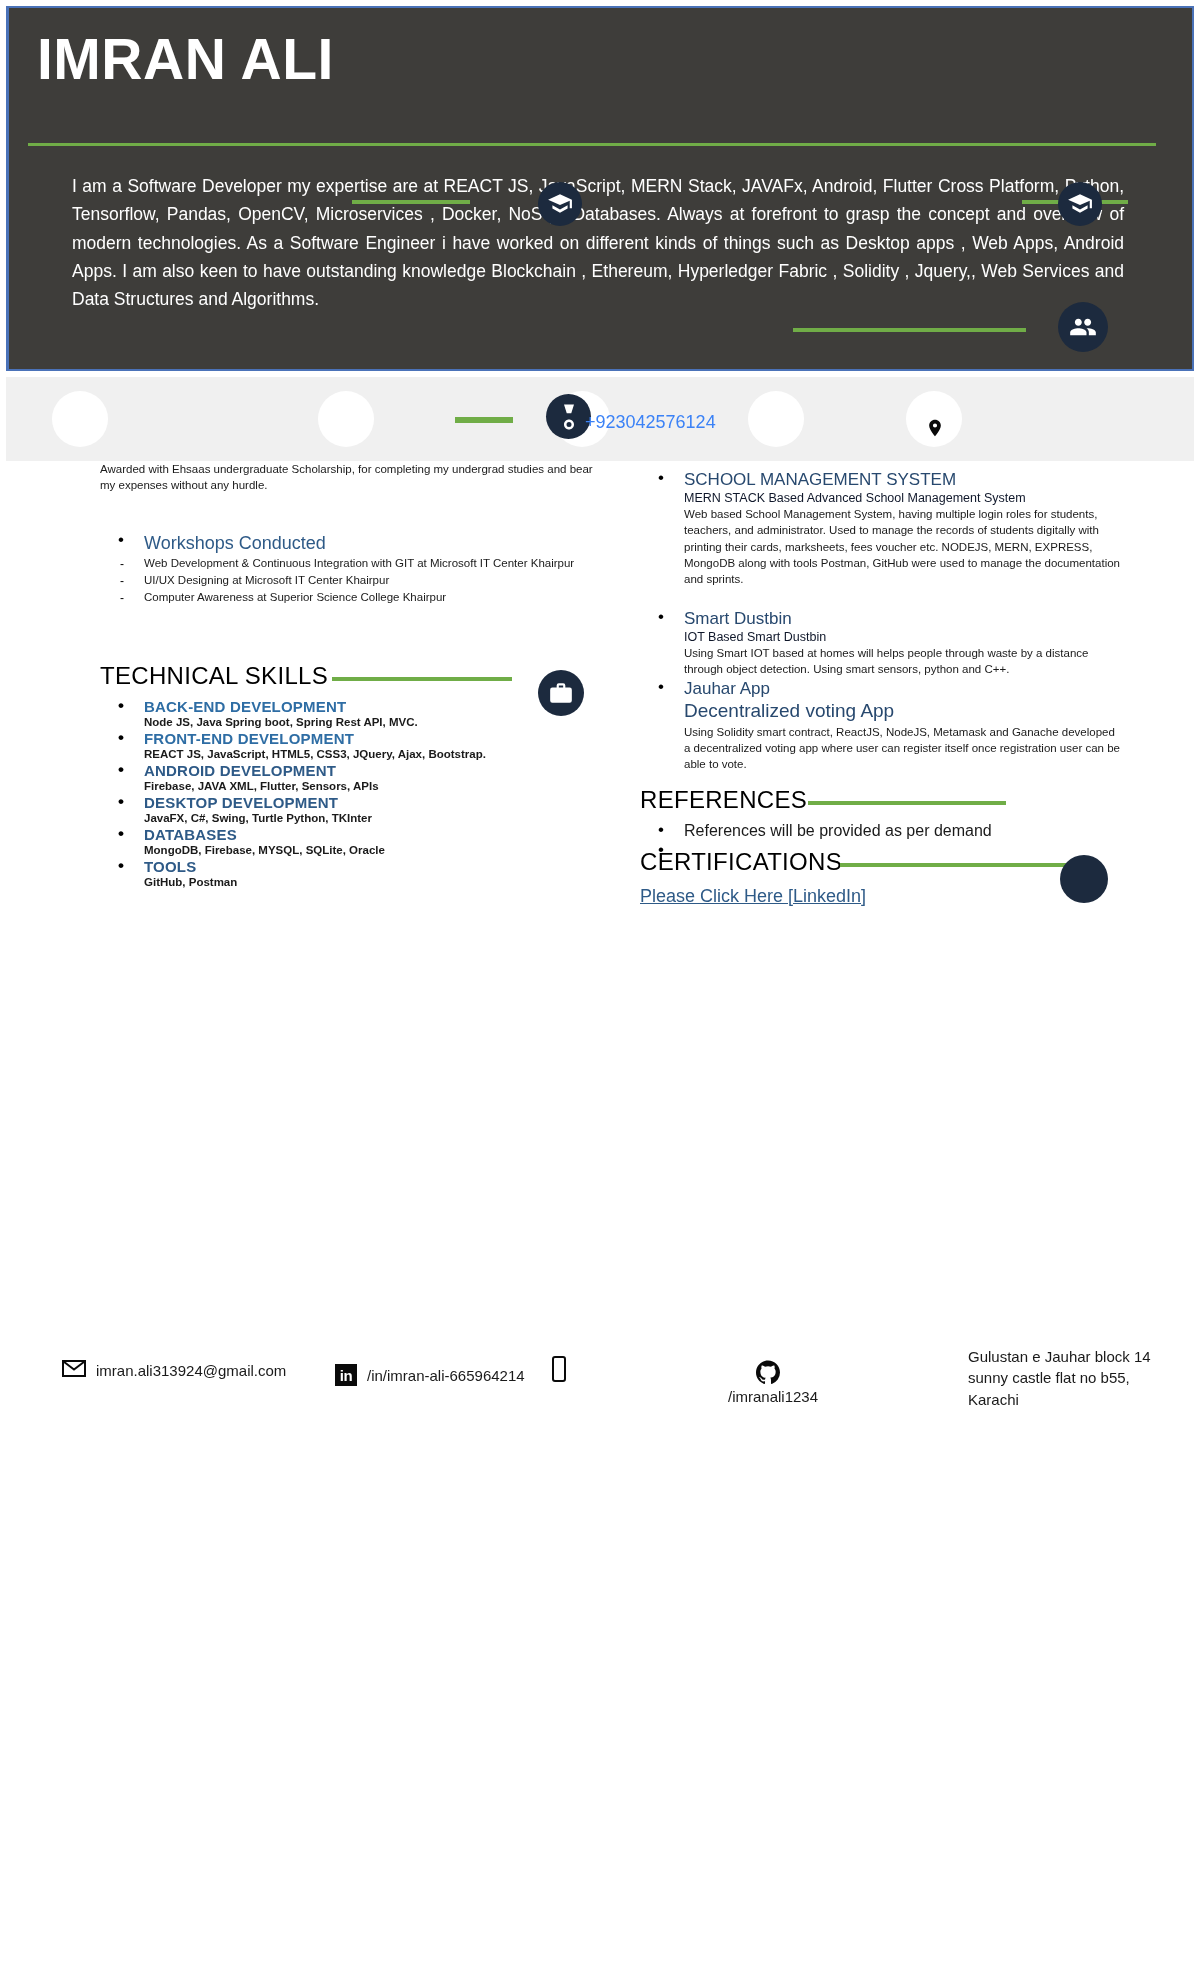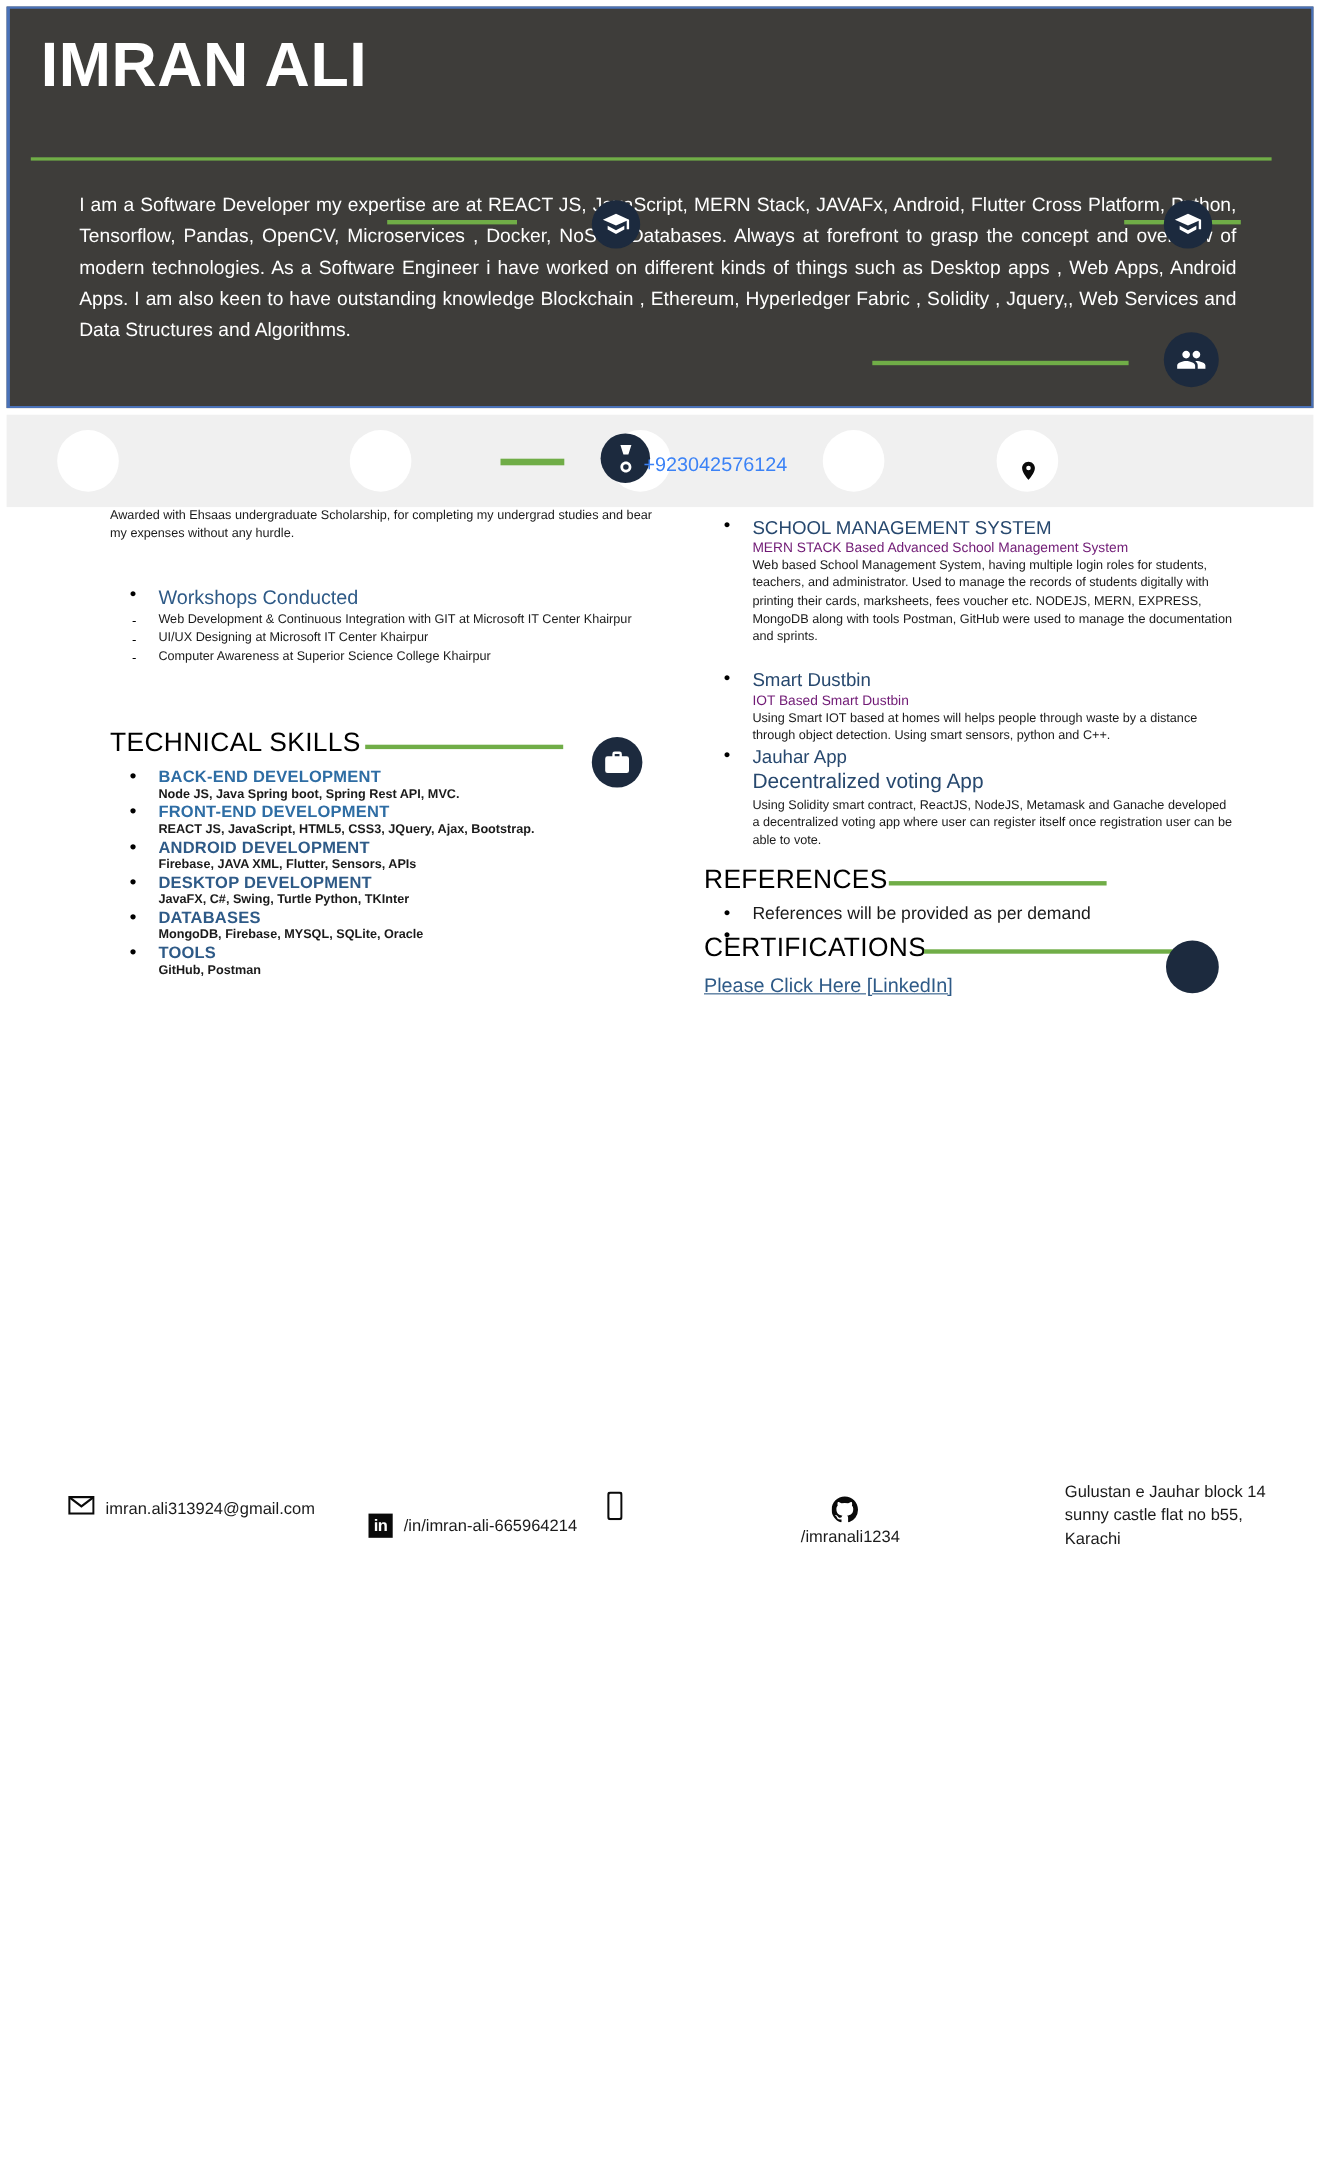--- a/index.html
+++ b/index.html
@@ -216,21 +216,21 @@
     margin-top: 1px;
   }
 
   .proj-item { margin-bottom: 12px; }
   .proj-title {
     color: #27486e;
     font-size: 17px;
     line-height: 1.2;
   }
   .proj-sub {
-    color: #701a75;
+    color: #0f172a;
     font-size: 12.5px;
     margin-top: 1px;
   }
   .proj-desc {
     color: #1a1a1a;
     font-size: 11.5px;
     line-height: 1.4;
     margin-top: 1px;
   }
 
@@ -270,21 +270,21 @@
     height: 120px;
   }
   .f-item { position: absolute; display: flex; align-items: center; }
   .f-text {
     font-size: 15px;
     color: #1a1a1a;
     margin-left: 10px;
     white-space: nowrap;
   }
   .f-email { left: 62px; top: 20px; }
-  .f-li    { left: 335px; top: 36px; }
+  .f-li    { left: 335px; top: 24px; }
   .f-phone { left: 552px; top: 16px; }
   .f-gh    { left: 718px; top: 20px; flex-direction: column; }
   .f-addr  {
     position: absolute;
     left: 968px; top: 6px;
     width: 210px;
     font-size: 15px;
     color: #1a1a1a;
     line-height: 1.42;
   }

